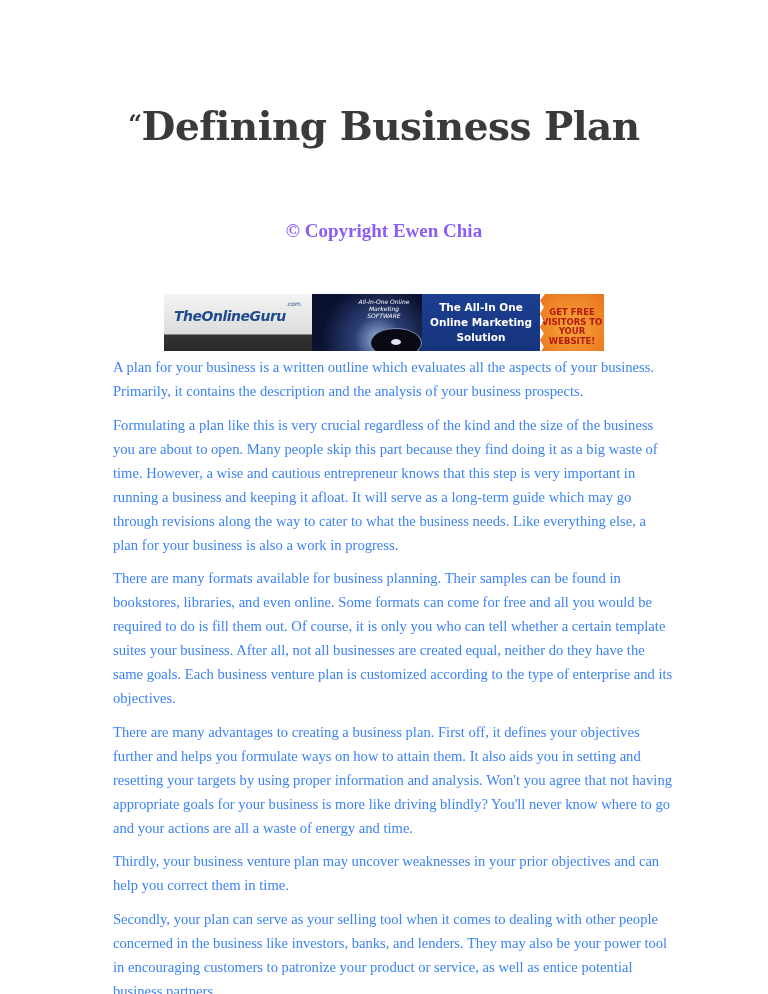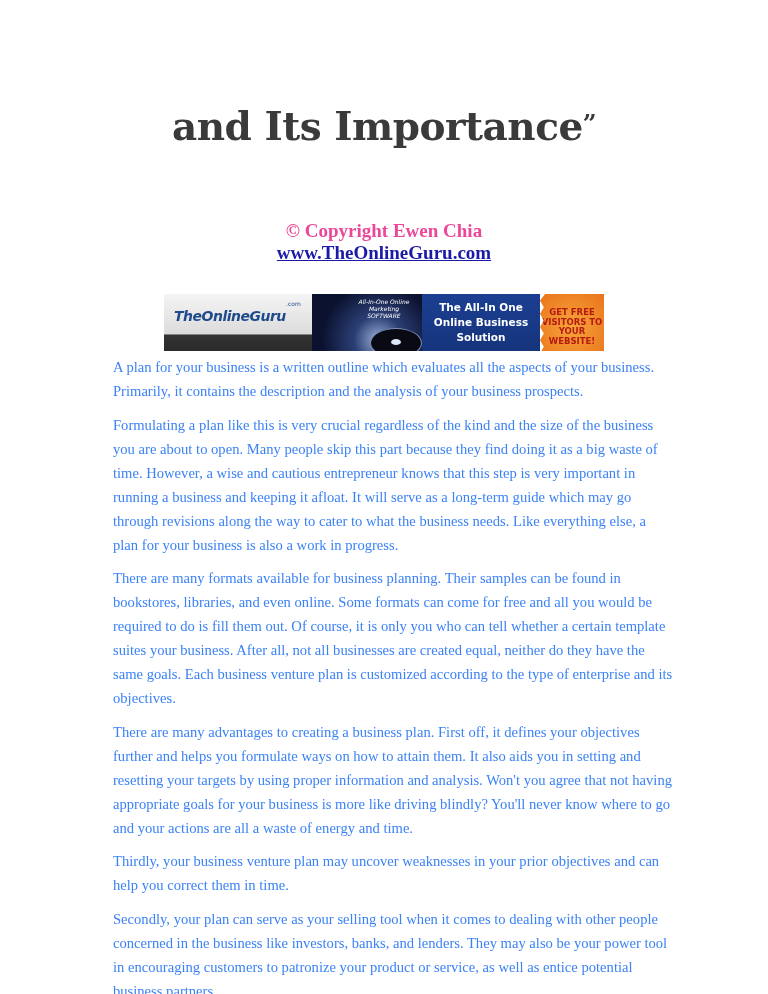--- a/index.html
+++ b/index.html
@@ -6,21 +6,21 @@
   body { width: 768px; height: 994px; position: relative; overflow: hidden; }
   .page { position: absolute; left: 0; top: 0; width: 768px; height: 994px; background: #fff; }
   .title {
     position: absolute; left: 0; top: 97px; width: 768px; text-align: center;
     font-family: "DejaVu Serif", serif; font-weight: bold; color: #3a3a3a;
     font-size: 39px; line-height: 53px; letter-spacing: -0.5px;
   }
   .title .q { font-size: 24px; vertical-align: 8px; }
   .copyright {
     position: absolute; left: 0; top: 220px; width: 768px; text-align: center;
-    font-family: "Liberation Serif", serif; font-weight: bold; color: #ec4899;
+    font-family: "Liberation Serif", serif; font-weight: bold; color: #8b5cf6;
     font-size: 19px; line-height: 22px;
   }
   .site-link {
     position: absolute; left: 0; top: 242px; width: 768px; text-align: center;
     font-family: "Liberation Serif", serif; font-weight: bold; color: #1a1aa6;
     font-size: 19px; line-height: 22px; text-decoration: underline;
   }
   .banner { position: absolute; left: 164px; top: 282px; width: 440px; height: 57px; display: flex; overflow: hidden; margin-top: 12px; }
   .banner .logo-area {
     width: 148px; height: 57px; position: relative;
@@ -53,36 +53,35 @@
     position: absolute; left: 113px; top: 355px; width: 560px;
     font-family: "Liberation Serif", serif; font-size: 14.6px; line-height: 24px; color: #3b82f6;
   }
   .body-text p { margin: 0 0 9.5px 0; }
 </style>
 </head>
 <body>
 
 <div class="page">
   <div class="title">
-    <div><span>and Its Importance</span><span class="q">”</span></div>
+    <div><span class="q">“</span><span>Defining Business Plan</span></div>
   </div>
 
   <div class="copyright">© Copyright Ewen Chia</div>
-  <div class="site-link">www.TheOnlineGuru.com</div>
 
   <div class="banner">
     <div class="logo-area">
       <span class="logo-text">TheOnlineGuru</span>
       <span class="logo-dotcom">.com</span>
     </div>
     <div class="sw">
       <div class="sw-text">All-In-One Online Marketing SOFTWARE</div>
       <div class="disc"></div>
     </div>
-    <div class="mid">The All-In One Online Business Solution</div>
+    <div class="mid">The All-In One Online Marketing Solution</div>
     <div class="cta">GET FREE VISITORS TO YOUR WEBSITE!</div>
   </div>
 
   <div class="body-text">
     <p>A plan for your business is a written outline which evaluates all the aspects of your business. Primarily, it contains the description and the analysis of your business prospects.</p>
     <p>Formulating a plan like this is very crucial regardless of the kind and the size of the business you are about to open. Many people skip this part because they find doing it as a big waste of time. However, a wise and cautious entrepreneur knows that this step is very important in running a business and keeping it afloat. It will serve as a long-term guide which may go through revisions along the way to cater to what the business needs. Like everything else, a plan for your business is also a work in progress.</p>
     <p>There are many formats available for business planning. Their samples can be found in bookstores, libraries, and even online. Some formats can come for free and all you would be required to do is fill them out. Of course, it is only you who can tell whether a certain template suites your business. After all, not all businesses are created equal, neither do they have the same goals. Each business venture plan is customized according to the type of enterprise and its objectives.</p>
     <p>There are many advantages to creating a business plan. First off, it defines your objectives further and helps you formulate ways on how to attain them. It also aids you in setting and resetting your targets by using proper information and analysis. Won't you agree that not having appropriate goals for your business is more like driving blindly? You'll never know where to go and your actions are all a waste of energy and time.</p>
     <p>Thirdly, your business venture plan may uncover weaknesses in your prior objectives and can help you correct them in time.</p>
     <p>Secondly, your plan can serve as your selling tool when it comes to dealing with other people concerned in the business like investors, banks, and lenders. They may also be your power tool in encouraging customers to patronize your product or service, as well as entice potential business partners.</p>

